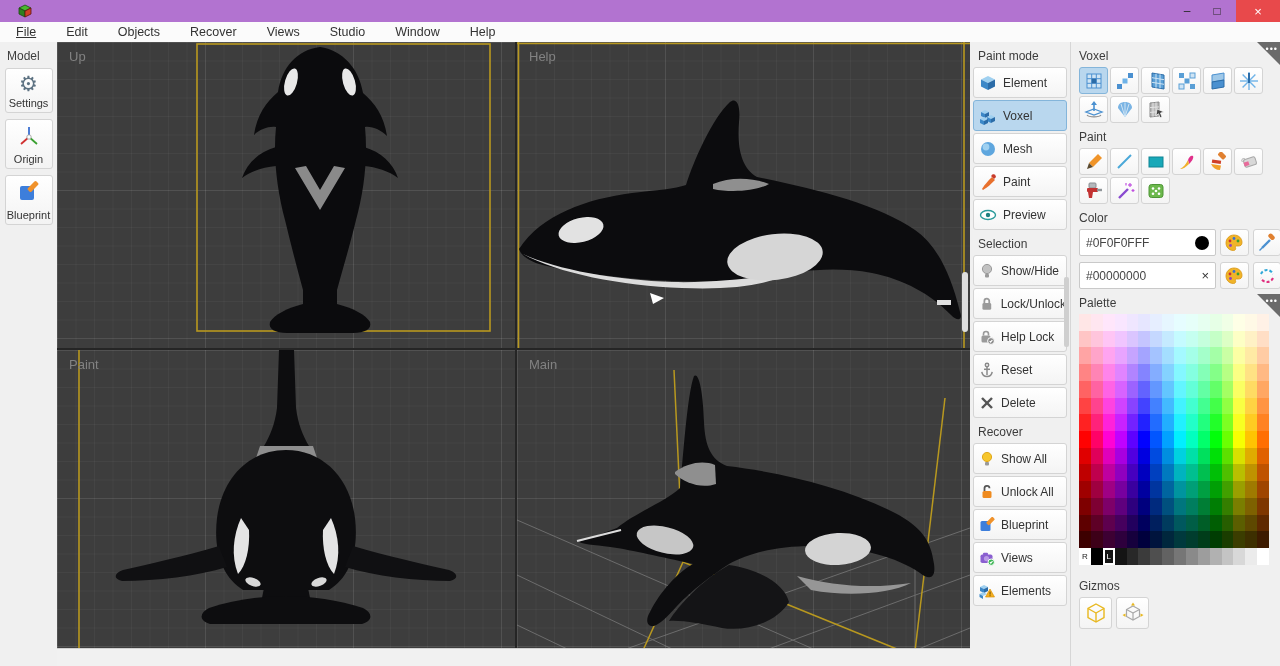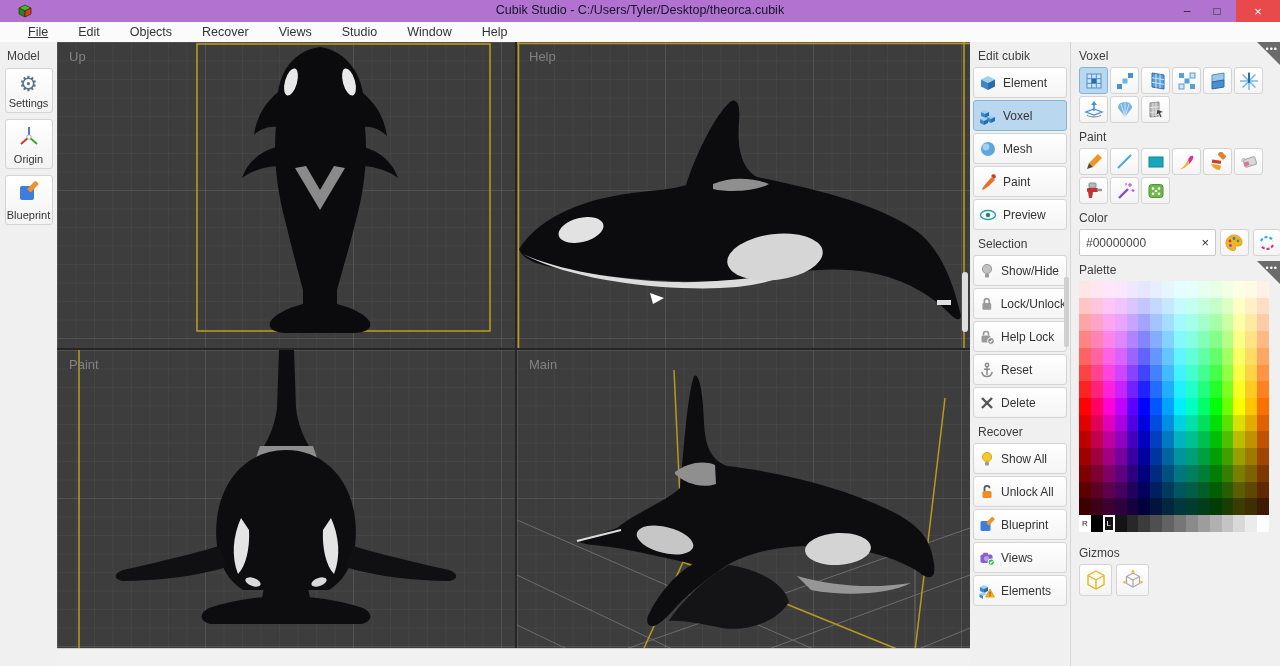--- a/index.html
+++ b/index.html
@@ -13,21 +13,21 @@
         font-size:12.5px;color:#14142a;}
   .wc{position:absolute;top:0;height:22px;display:flex;align-items:center;justify-content:center;
       font-size:12px;color:#2a2a2a;cursor:default;}
   .wc-min{right:78px;width:30px;}
   .wc-max{right:48px;width:30px;}
   .wc-close{right:0;width:44px;background:#e8494b;color:#fff;font-size:13px;}
   
   .menubar{position:absolute;left:0;top:22px;width:1280px;height:20px;background:#fbfbfb;
         border-bottom:1px solid #e3e3e3;display:flex;align-items:center;}
   .menu-item{padding:0 15px;font-size:12.5px;color:#333;height:20px;line-height:20px;}
-  .menu-item:first-child{padding-left:28px;text-decoration:underline;}
+  .menu-item:first-child{padding-left:16px;text-decoration:underline;}
   
   .sidebar{position:absolute;left:0;top:42px;width:57px;height:624px;background:#f0f0f0;}
   .side-header{font-size:12px;color:#3c3c3c;margin:7px 0 5px 7px;}
   .side-btn{width:46px;margin:0 auto 6px auto;background:linear-gradient(#fff,#f3f3f3);
         border:1px solid #d4d4d4;border-radius:3px;text-align:center;padding:5px 0 3px 0;}
   .side-btn .lbl{font-size:11px;color:#333;display:block;margin-top:2px;}
   
   .vp-area{position:absolute;left:57px;top:42px;width:913px;height:624px;background:#252525;}
   .viewport{position:absolute;background-color:#3d3d3d;overflow:hidden;
      background-image:
@@ -82,21 +82,20 @@
 <body>
 
 <div class="app">
 
   <div class="titlebar">
     <svg class="logo" viewBox="0 0 14 14">
       <polygon points="7,1 13,4 7,7 1,4" fill="#4ab82e" stroke="#1c4a12" stroke-width="0.8"></polygon>
       <polygon points="1,4 7,7 7,13 1,10" fill="#2e8020" stroke="#1c4a12" stroke-width="0.8"></polygon>
       <polygon points="13,4 7,7 7,13 13,10" fill="#d04028" stroke="#5a150c" stroke-width="0.8"></polygon>
     </svg>
-    <div class="title">Cubik Studio - C:/Users/Tyler/Desktop/theorca.cubik</div>
     <div class="wc wc-min">–</div>
     <div class="wc wc-max">□</div>
     <div class="wc wc-close">×</div>
   </div>
 
   <div class="menubar">
     <div class="menu-item">File</div>
     <div class="menu-item">Edit</div>
     <div class="menu-item">Objects</div>
     <div class="menu-item">Recover</div>
@@ -222,21 +221,21 @@
         <ellipse cx="321" cy="179" rx="33" ry="16" fill="#d4d4d4" transform="rotate(-3 321 179)"></ellipse>
         <path fill="#969696" d="M280,206 C315,216 355,219 394,213 C372,224 330,227 294,220 Z"></path>
       </svg>
     </div>
 
     <div class="hscroll"></div>
     <div class="vscroll-thumb"></div>
   </div>
 
   <div class="mid-panel">
-    <div class="sec-header">Edit cubik</div>
+    <div class="sec-header">Paint mode</div>
 
     <div class="panel-btn">
       <svg width="18" height="18" viewBox="0 0 18 18">
         <polygon points="9,2 16,5.5 9,9 2,5.5" fill="#9fd0f0"></polygon>
         <polygon points="2,5.5 9,9 9,16 2,12.5" fill="#3c88c8"></polygon>
         <polygon points="16,5.5 9,9 9,16 16,12.5" fill="#2b6ca8"></polygon>
       </svg>
       <span>Element</span>
     </div>
 
@@ -530,20 +529,42 @@
           <circle cx="7" cy="7.5" r="1.3" fill="#fff"></circle>
             <circle cx="13" cy="7.5" r="1.3" fill="#fff"></circle>
           <circle cx="10" cy="10" r="1.3" fill="#fff"></circle>
           <circle cx="7" cy="12.8" r="1.3" fill="#fff"></circle>
             <circle cx="13" cy="12.8" r="1.3" fill="#fff"></circle>
         </svg>
       </div>
     </div>
 
     <div class="sec-header">Color</div>
+    <div class="color-row">
+      <div class="hex-box">
+        <span>#0F0F0FFF</span>
+        <span class="swatch-dot"></span>
+      </div>
+      <div class="tool">
+        <svg width="20" height="20" viewBox="0 0 20 20">
+          <path d="M10,2 C15,2 18,5.5 18,9.5 C18,12 16.5,13 14.5,13 L12.5,13 C11.5,13 11,13.8 11.5,14.8 C12,15.8 11.5,17.5 9.5,17.5 C5,17.5 2,14 2,10 C2,5.5 5.5,2 10,2 Z" fill="#f0b429" stroke="#d89410" stroke-width="0.8"></path>
+          <circle cx="6" cy="8" r="1.4" fill="#d03030"></circle>
+            <circle cx="10" cy="5.5" r="1.4" fill="#3a70d0"></circle>
+          <circle cx="14" cy="8" r="1.4" fill="#3aa030"></circle>
+            <circle cx="6.5" cy="12.5" r="1.4" fill="#9040c0"></circle>
+        </svg>
+      </div>
+      <div class="tool">
+        <svg width="20" height="20" viewBox="0 0 20 20">
+          <rect x="11" y="1.5" width="7" height="4.5" rx="2" fill="#e08030" transform="rotate(45 14.5 3.75)"></rect>
+          <line x1="13" y1="7" x2="5" y2="15" stroke="#4a90d0" stroke-width="2.4"></line>
+          <path d="M5,15 L2.5,17.5" stroke="#4a90d0" stroke-width="1.4"></path>
+        </svg>
+      </div>
+    </div>
     <div class="color-row">
       <div class="hex-box">
         <span>#00000000</span>
         <span class="clear-x">×</span>
       </div>
       <div class="tool">
         <svg width="20" height="20" viewBox="0 0 20 20">
           <path d="M10,2 C15,2 18,5.5 18,9.5 C18,12 16.5,13 14.5,13 L12.5,13 C11.5,13 11,13.8 11.5,14.8 C12,15.8 11.5,17.5 9.5,17.5 C5,17.5 2,14 2,10 C2,5.5 5.5,2 10,2 Z" fill="#f0b429" stroke="#d89410" stroke-width="0.8"></path>
           <circle cx="6" cy="8" r="1.4" fill="#d03030"></circle>
             <circle cx="10" cy="5.5" r="1.4" fill="#3a70d0"></circle>

